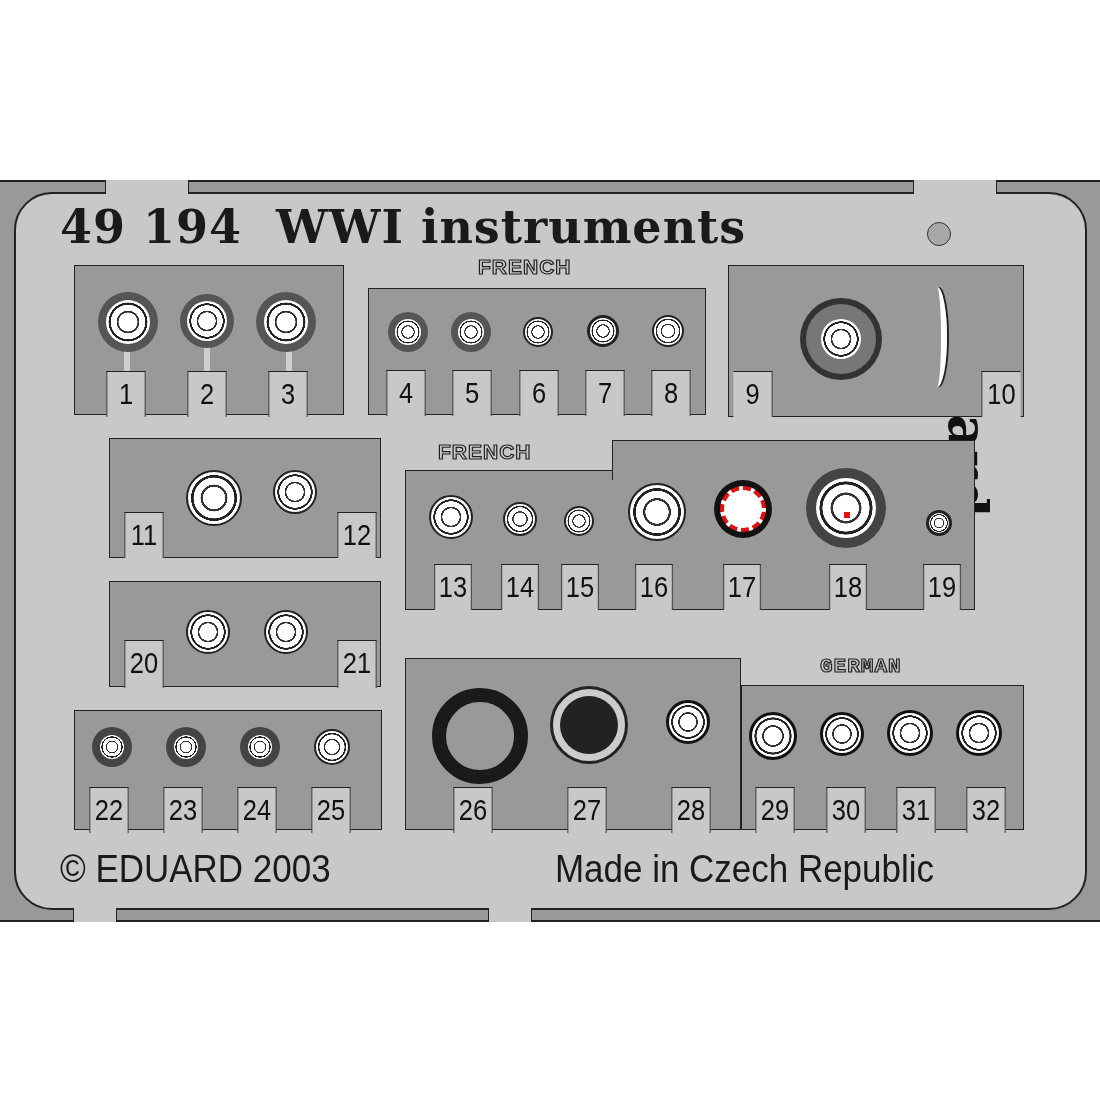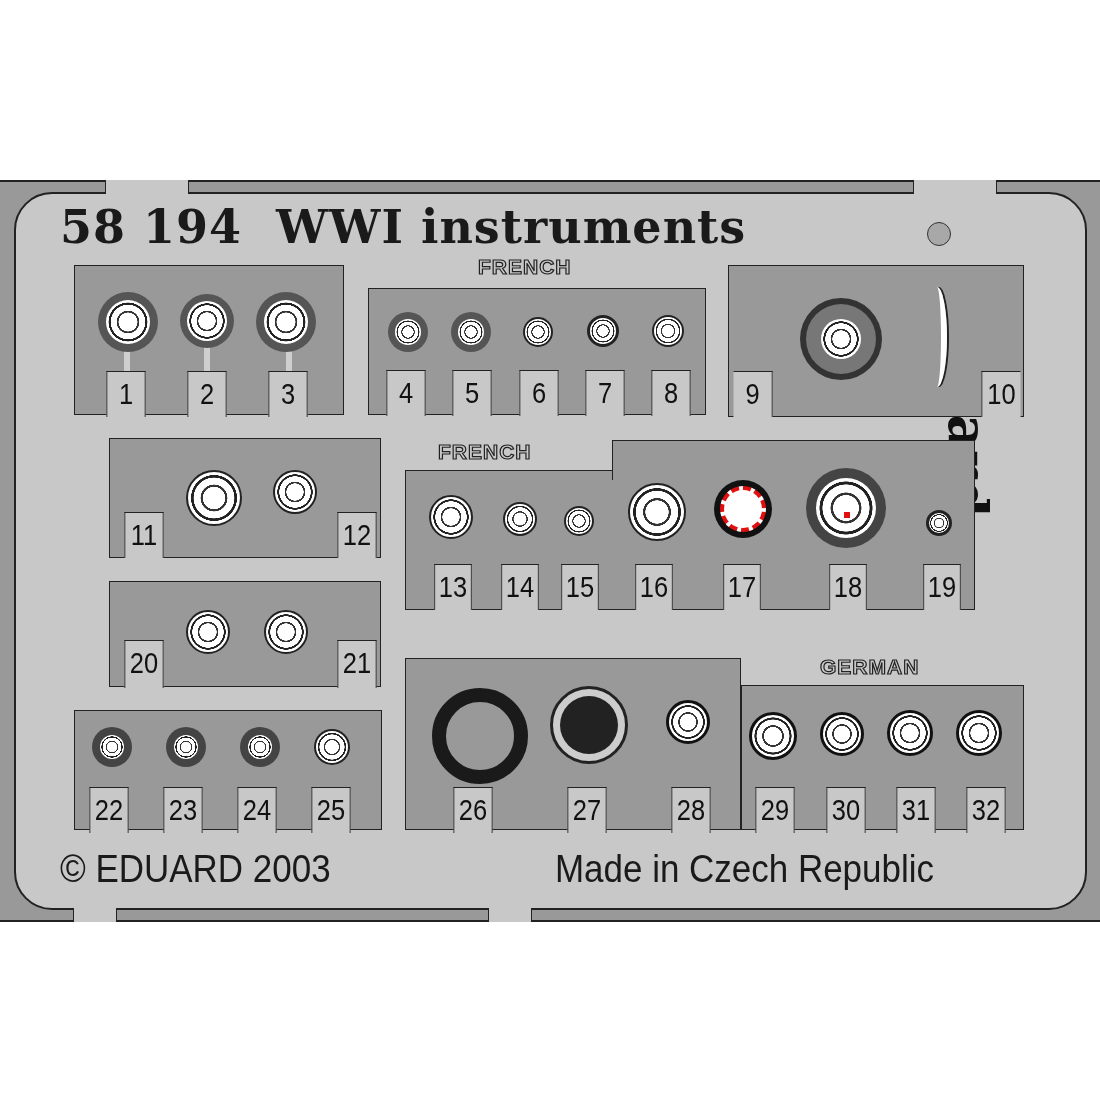--- a/index.html
+++ b/index.html
@@ -24,28 +24,28 @@
 
 <div class="frame"></div>
 <div class="sheet"></div>
 
 <div class="tab" style="left:105px;top:180px;width:82px;height:14px;border-left:1.5px solid #222;border-right:1.5px solid #222;"></div>
 <div class="tab" style="left:913px;top:180px;width:82px;height:14px;border-left:1.5px solid #222;border-right:1.5px solid #222;"></div>
 <div class="tab" style="left:73px;top:908px;width:42px;height:14px;border-left:1.5px solid #222;border-right:1.5px solid #222;"></div>
 <div class="tab" style="left:488px;top:908px;width:42px;height:14px;border-left:1.5px solid #222;border-right:1.5px solid #222;"></div>
 
 <div class="title">
-  <span>58 194</span>&nbsp;&nbsp;<span>WWI instruments</span>
+  <span>49 194</span>&nbsp;&nbsp;<span>WWI instruments</span>
 </div>
 <div class="hole"></div>
 <div class="brand">eduard</div>
 
 <div class="section-label" style="left:478px;top:255px;">FRENCH</div>
 <div class="section-label" style="left:438px;top:440px;">FRENCH</div>
-<div class="section-label" style="left:820px;top:655px;">GERMAN</div>
+<div class="section-label" style="left:820px;top:655px;font-family:Liberation Mono, monospace;">GERMAN</div>
 
 <div class="panel" style="left:74px;top:265px;width:270px;height:150px;"></div>
 <div class="panel" style="left:368px;top:288px;width:338px;height:127px;"></div>
 <div class="panel" style="left:728px;top:265px;width:296px;height:152px;"></div>
 <div class="panel" style="left:109px;top:438px;width:272px;height:120px;"></div>
 <div class="panel" style="left:405px;top:470px;width:570px;height:140px;"></div>
 <div class="panel" style="left:612px;top:440px;width:363px;height:40px;border-bottom:none;"></div>
 <div class="panel" style="left:109px;top:581px;width:272px;height:106px;"></div>
 <div class="panel" style="left:74px;top:710px;width:308px;height:120px;"></div>
 <div class="panel" style="left:405px;top:658px;width:336px;height:172px;"></div>

